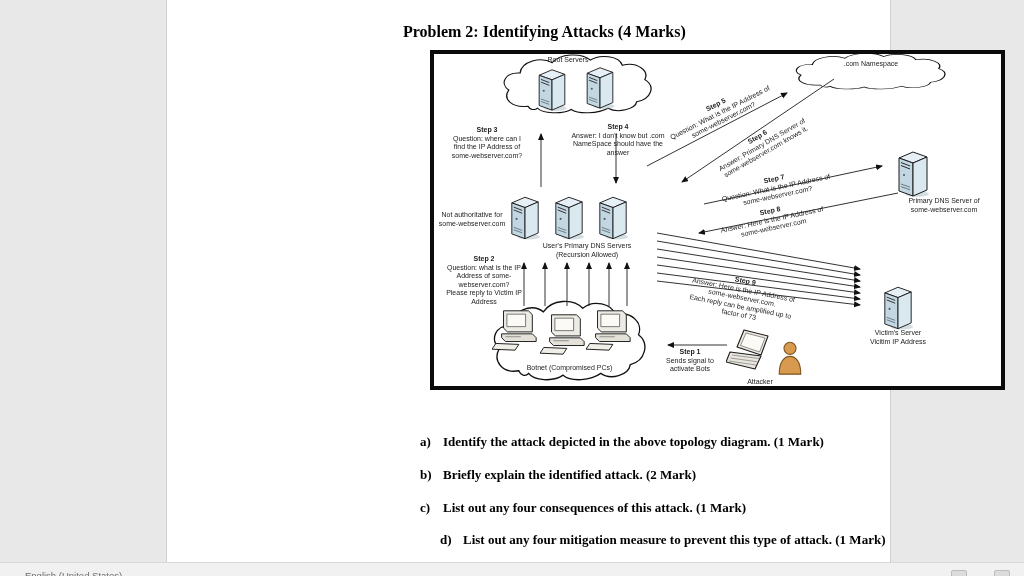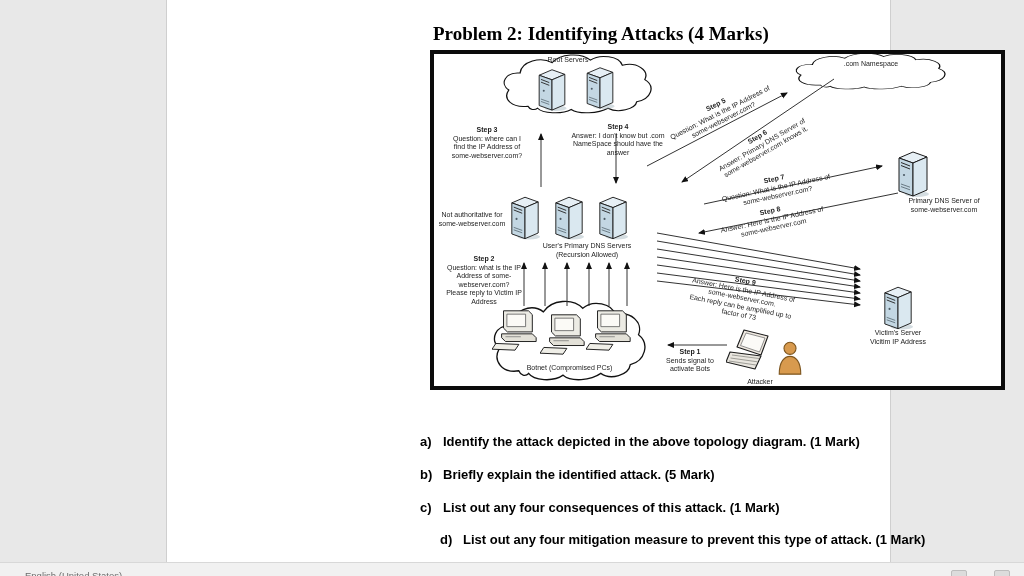--- a/index.html
+++ b/index.html
@@ -1,29 +1,29 @@
 <!DOCTYPE html>
 <html><head>
 <meta charset="utf-8">
 <style>
   html,body{margin:0;padding:0;background:#e8e8e8;}
   #screen{position:relative;width:1024px;height:576px;overflow:hidden;background:#e8e8e8;
           font-family:"Liberation Sans",sans-serif;}
   #page{position:absolute;left:166px;top:0;width:725px;height:576px;background:#ffffff;
         border-left:1px solid #cfcfcf;border-right:1px solid #cfcfcf;box-sizing:border-box;}
-  #doc-title{position:absolute;left:266px;top:23px;font-family:"Liberation Serif",serif;
-             font-weight:bold;font-size:19px;color:#000;}
+  #doc-title{position:absolute;left:236px;top:23px;font-family:"Liberation Serif",serif;
+             font-weight:bold;font-size:16px;color:#000;}
   
   #diagram{position:absolute;left:263px;top:50px;width:575px;height:340px;background:#fff;}
   #diagram-border{position:absolute;left:0;top:0;right:0;bottom:0;border:4px solid #0b0b0b;z-index:40;pointer-events:none;}
   #gfx{position:absolute;left:0;top:0;}
   .lbl{position:absolute;font-size:7px;line-height:1.22;text-align:center;color:#1c1c1c;z-index:20;}
   .st{font-weight:bold;}
   
-  .question{position:absolute;left:253px;font-family:Liberation Sans, sans-serif;font-weight:bold;
+  .question{position:absolute;left:253px;font-family:Liberation Serif, serif;font-weight:bold;
             font-size:13px;color:#000;white-space:nowrap;}
   .qmark{display:inline-block;width:23px;}
   
   #statusbar{position:absolute;left:0;top:562px;width:1024px;height:14px;background:#f1f1f1;
              border-top:1px solid #d8d8d8;overflow:hidden;z-index:60;}
   #status-lang{position:absolute;left:25px;top:7px;font-size:9.5px;color:#6d6d6d;white-space:nowrap;}
   .sbtn{position:absolute;top:7px;width:14px;height:10px;background:#dcdcdc;border:1px solid #bdbdbd;border-radius:2px;}
 </style>
 </head>
 <body>
@@ -199,21 +199,21 @@
         <div>activate Bots</div>
       </div>
 
       <div id="diagram-border"></div>
     </div>
 
     <div class="question" style="top:434px;">
       <span class="qmark">a)</span><span>Identify the attack depicted in the above topology diagram. (1 Mark)</span>
     </div>
     <div class="question" style="top:467px;">
-      <span class="qmark">b)</span><span>Briefly explain the identified attack. (5 Mark)</span>
+      <span class="qmark">b)</span><span>Briefly explain the identified attack. (2 Mark)</span>
     </div>
     <div class="question" style="top:500px;">
       <span class="qmark">c)</span><span>List out any four consequences of this attack.  (1 Mark)</span>
     </div>
     <div class="question" style="top:532px;margin-left:20px;">
       <span class="qmark">d)</span><span>List out any four mitigation measure to prevent this type of attack.  (1 Mark)</span>
     </div>
   </div>
 
   <div id="statusbar">

